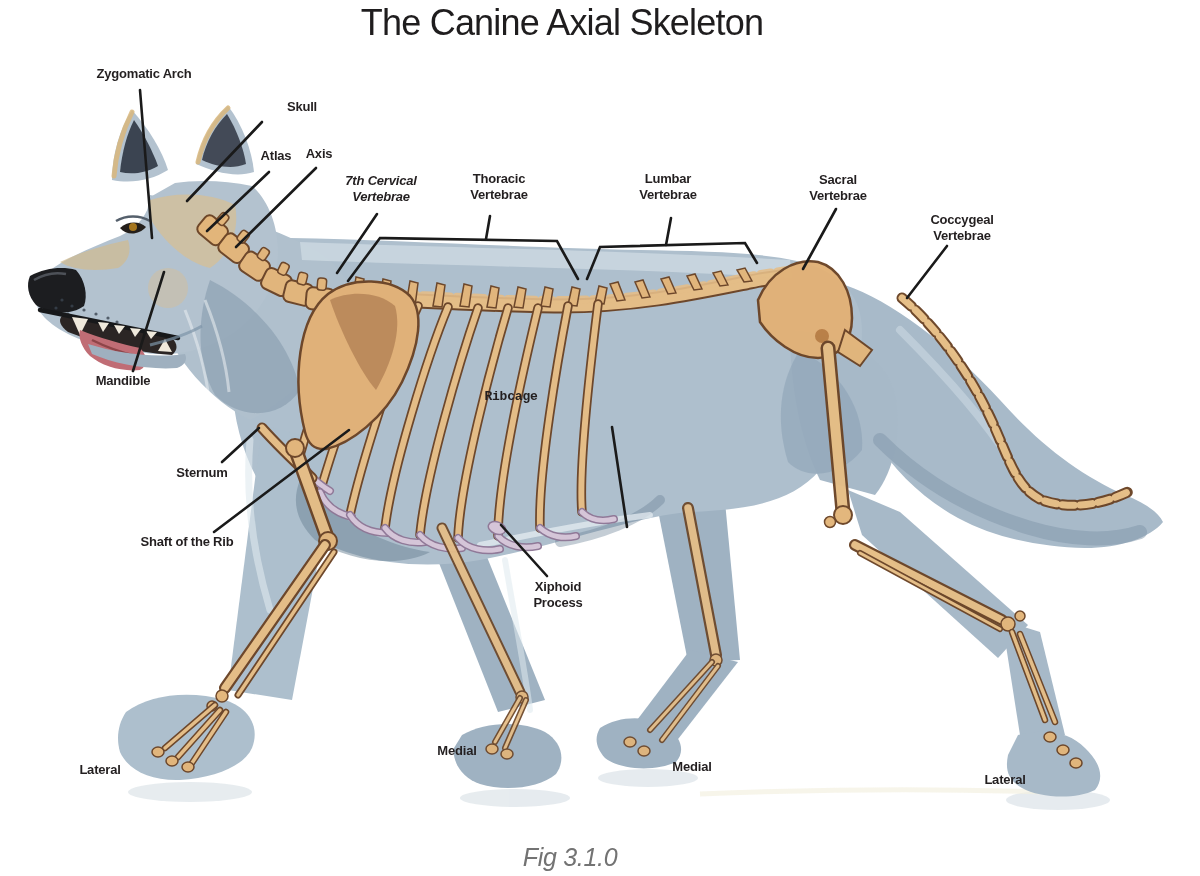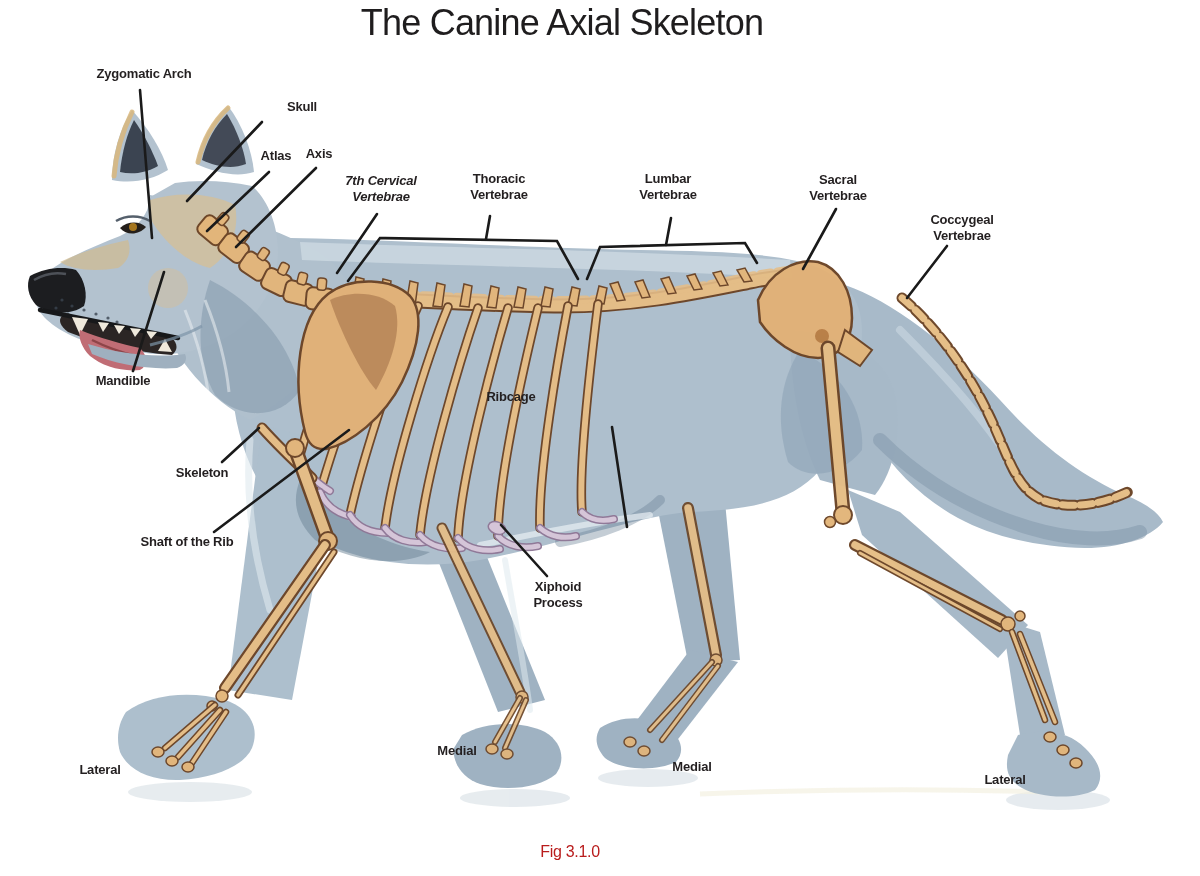--- a/index.html
+++ b/index.html
@@ -5,28 +5,28 @@
   html,body{margin:0;padding:0;background:#ffffff;}
   .page{position:relative;width:1200px;height:876px;background:#ffffff;overflow:hidden;
         font-family:"Liberation Sans",sans-serif;}
   .art{position:absolute;left:0;top:0;}
   .title{position:absolute;top:2px;left:562px;transform:translateX(-50%);
          font-size:36px;font-weight:normal;letter-spacing:-0.8px;color:#1f1d1e;white-space:nowrap;}
   .label{position:absolute;transform:translateX(-50%);text-align:center;
          font-size:13px;font-weight:bold;line-height:1.2;letter-spacing:-0.2px;
          color:#231f20;white-space:pre-line;}
   .figcap{position:absolute;left:570px;top:843px;transform:translateX(-50%);
-          font-size:16px;color:#b91c1c;letter-spacing:-0.3px;}
+          font-size:25px;color:#737373;letter-spacing:-0.3px;font-style:italic;}
   
   .l-zyg{left:144px;top:66px;}       .l-skull{left:261px;top:99px;margin-left:41px;}
   .l-atlas{left:276px;top:148px;}    .l-axis{left:319px;top:146px;}
   .l-c7{left:381px;top:173px;font-style:italic;}       .l-tho{left:499px;top:171px;}
   .l-lum{left:668px;top:171px;}      .l-sac{left:838px;top:172px;}
   .l-coc{left:962px;top:212px;}      .l-man{left:123px;top:373px;}
-  .l-rib{left:511px;top:389px;}      .l-ste{left:202px;top:465px;}
+  .l-rib{left:511px;top:389px;font-family:Liberation Mono, monospace;}      .l-ste{left:202px;top:465px;}
   .l-shaft{left:187px;top:534px;}    .l-cost{left:625px;top:530px;}
   .l-xip{left:558px;top:579px;}
   .l-latf{left:100px;top:762px;}     .l-medf{left:457px;top:743px;}
   .l-medh{left:692px;top:759px;}     .l-lath{left:1005px;top:772px;}
   
   .bO{stroke:#6b4426;fill:none;stroke-linecap:round;}
   .bF{stroke:#e6bd85;fill:none;stroke-linecap:round;}
   .cO{stroke:#8f7796;fill:none;stroke-linecap:round;}
   .cF{stroke:#d6c6d8;fill:none;stroke-linecap:round;}
   .bone{fill:#e3b579;stroke:#6b4426;}
@@ -328,21 +328,21 @@
   <div class="label l-tho">Thoracic
 Vertebrae</div>
   <div class="label l-lum">Lumbar
 Vertebrae</div>
   <div class="label l-sac">Sacral
 Vertebrae</div>
   <div class="label l-coc">Coccygeal
 Vertebrae</div>
   <div class="label l-man">Mandible</div>
   <div class="label l-rib">Ribcage</div>
-  <div class="label l-ste">Skeleton</div>
+  <div class="label l-ste">Sternum</div>
   <div class="label l-shaft">Shaft of the Rib</div>
   <div class="label l-xip">Xiphoid
 Process</div>
   <div class="label l-latf">Lateral</div>
   <div class="label l-medf">Medial</div>
   <div class="label l-medh">Medial</div>
   <div class="label l-lath">Lateral</div>
 
   <div class="figcap">Fig 3.1.0</div>
 </div>

